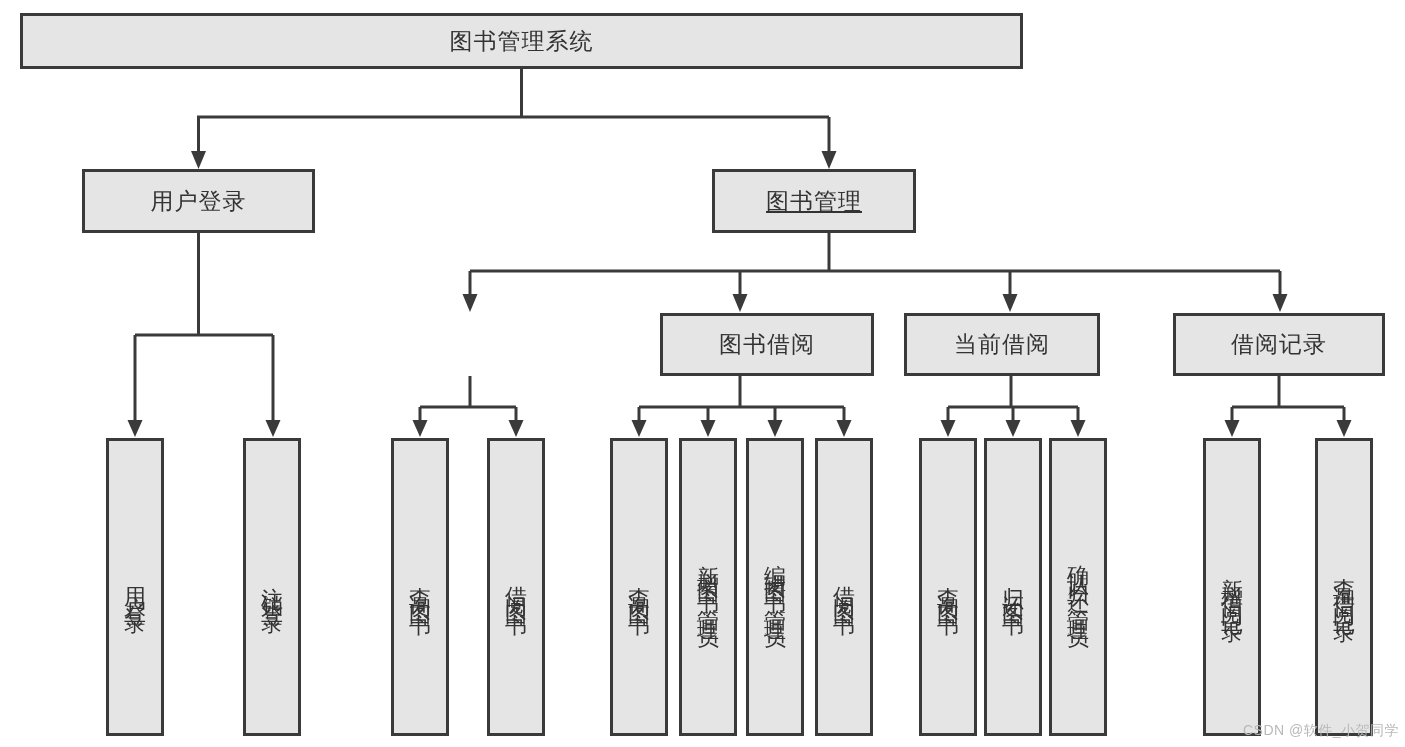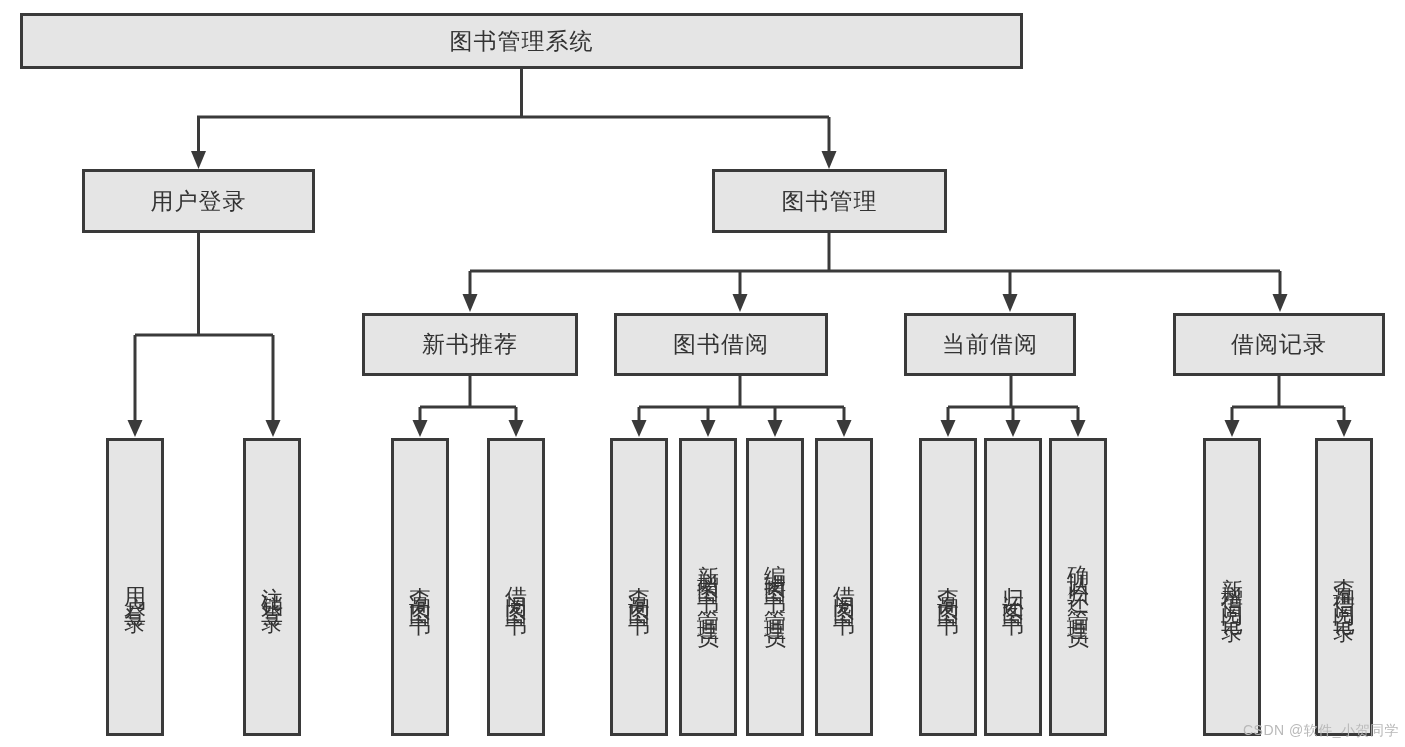--- a/index.html
+++ b/index.html
@@ -121,31 +121,28 @@
     </g>
   </svg>
 
   <div class="box root">
     <span class="hlabel">图书管理系统</span>
   </div>
 
   <div class="box lvl2" style="left:82px;width:233px;">
     <span class="hlabel">用户登录</span>
   </div>
-  <div class="box lvl2" style="left:712px;width:235px;">
+  <div class="box lvl2" style="left:712px;width:204px;text-decoration:underline;">
     <span class="hlabel">图书管理</span>
   </div>
 
-  <div class="box lvl3" style="left:362px;width:216px;">
-    <span class="hlabel">新书推荐</span>
-  </div>
-  <div class="box lvl3" style="left:614px;width:214px;">
+  <div class="box lvl3" style="left:660px;width:214px;">
     <span class="hlabel">图书借阅</span>
   </div>
-  <div class="box lvl3" style="left:904px;width:172px;">
+  <div class="box lvl3" style="left:904px;width:196px;">
     <span class="hlabel">当前借阅</span>
   </div>
   <div class="box lvl3" style="left:1173px;width:212px;">
     <span class="hlabel">借阅记录</span>
   </div>
 
   <div class="box leaf" style="left:106px;">
     <span class="v">用户登录</span>
   </div>
   <div class="box leaf" style="left:243px;">

